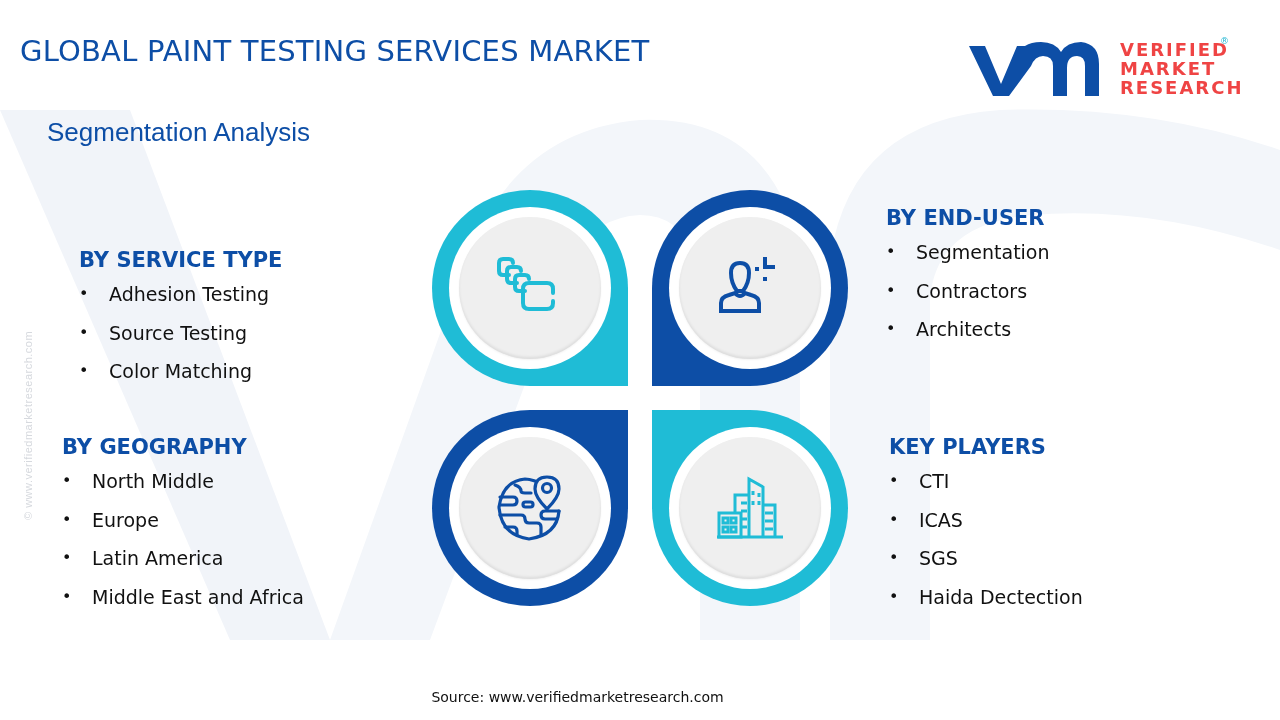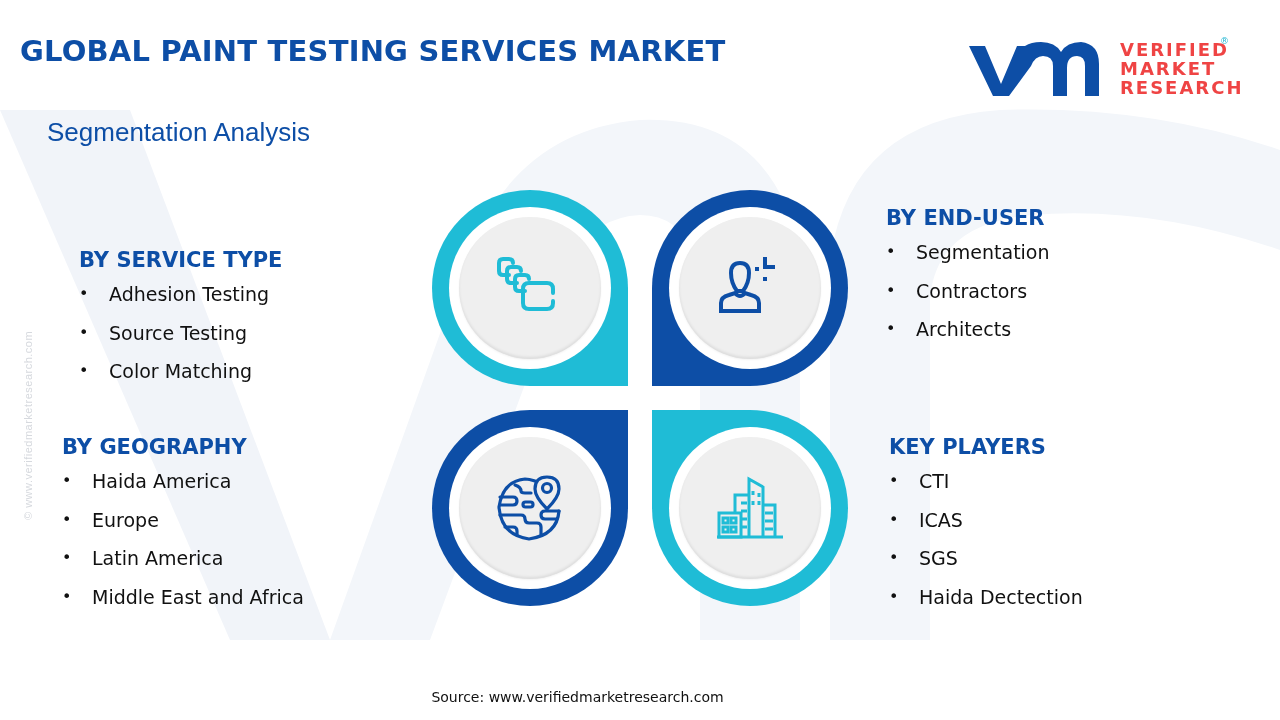--- a/index.html
+++ b/index.html
@@ -1,18 +1,18 @@
 <!DOCTYPE html>
 <html><head>
 <meta charset="utf-8">
 <style>
   html, body { margin:0; padding:0; }
   body { width:1280px; height:720px; background:#ffffff; position:relative; overflow:hidden; font-family:"DejaVu Sans", sans-serif; }
   .watermark { position:absolute; left:0; top:0; width:1280px; height:720px; z-index:0; }
-  .title { position:absolute; left:20px; top:34px; font-family:"DejaVu Sans", sans-serif; font-weight:bold; font-size:29px; color:#0d4ea6; letter-spacing:0.2px; z-index:2; margin:0; }
+  .title { position:absolute; left:20px; top:34px; font-family:"DejaVu Sans", sans-serif; font-weight:normal; font-size:29px; color:#0d4ea6; letter-spacing:0.2px; z-index:2; margin:0; }
   .subtitle { position:absolute; left:47px; top:117px; font-family:Liberation Sans, sans-serif; font-size:26px; color:#0d4ea6; z-index:2; }
   .logo { position:absolute; left:965px; top:38px; width:270px; height:64px; z-index:2; }
   .logo-text { position:absolute; left:145px; top:2px; font-family:"DejaVu Sans", sans-serif; font-size:18px; line-height:19px; color:#ef4444; letter-spacing:2px; font-weight:bold;margin-left:10px; }
   .logo-reg { position:absolute; left:255px; top:-2px; font-size:9px; color:#25b7d3; }
   .side-text { position:absolute; left:22px; top:520px; transform:rotate(-90deg); transform-origin:left top; font-size:11px; color:#d6d9de; letter-spacing:0.5px; z-index:1; white-space:nowrap; font-family:"Liberation Sans", sans-serif; }
   .seg { position:absolute; z-index:2; }
   .seg h3 { margin:0 0 10px 0; font-family:"DejaVu Sans", sans-serif; font-weight:bold; font-size:21px; color:#0d4ea6; }
   .seg ul { list-style:none; margin:0; padding:0; }
   .seg li { font-family:"DejaVu Sans", sans-serif; font-size:19px; color:#111; height:38.5px; line-height:24px; position:relative; padding-left:30px; }
   .seg li .bullet { position:absolute; left:0; top:0; font-size:16px; }
@@ -63,21 +63,21 @@
   <ul>
     <li><span class="bullet">•</span><span>Segmentation</span></li>
     <li><span class="bullet">•</span><span>Contractors</span></li>
     <li><span class="bullet">•</span><span>Architects</span></li>
   </ul>
 </div>
 
 <div class="seg" style="left:62px; top:435px;">
   <h3>BY GEOGRAPHY</h3>
   <ul>
-    <li><span class="bullet">•</span><span>Haida America</span></li>
+    <li><span class="bullet">•</span><span>North Middle</span></li>
     <li><span class="bullet">•</span><span>Europe</span></li>
     <li><span class="bullet">•</span><span>Latin America</span></li>
     <li><span class="bullet">•</span><span>Middle East and Africa</span></li>
   </ul>
 </div>
 
 <div class="seg" style="left:889px; top:435px;">
   <h3>KEY PLAYERS</h3>
   <ul>
     <li><span class="bullet">•</span><span>CTI</span></li>

